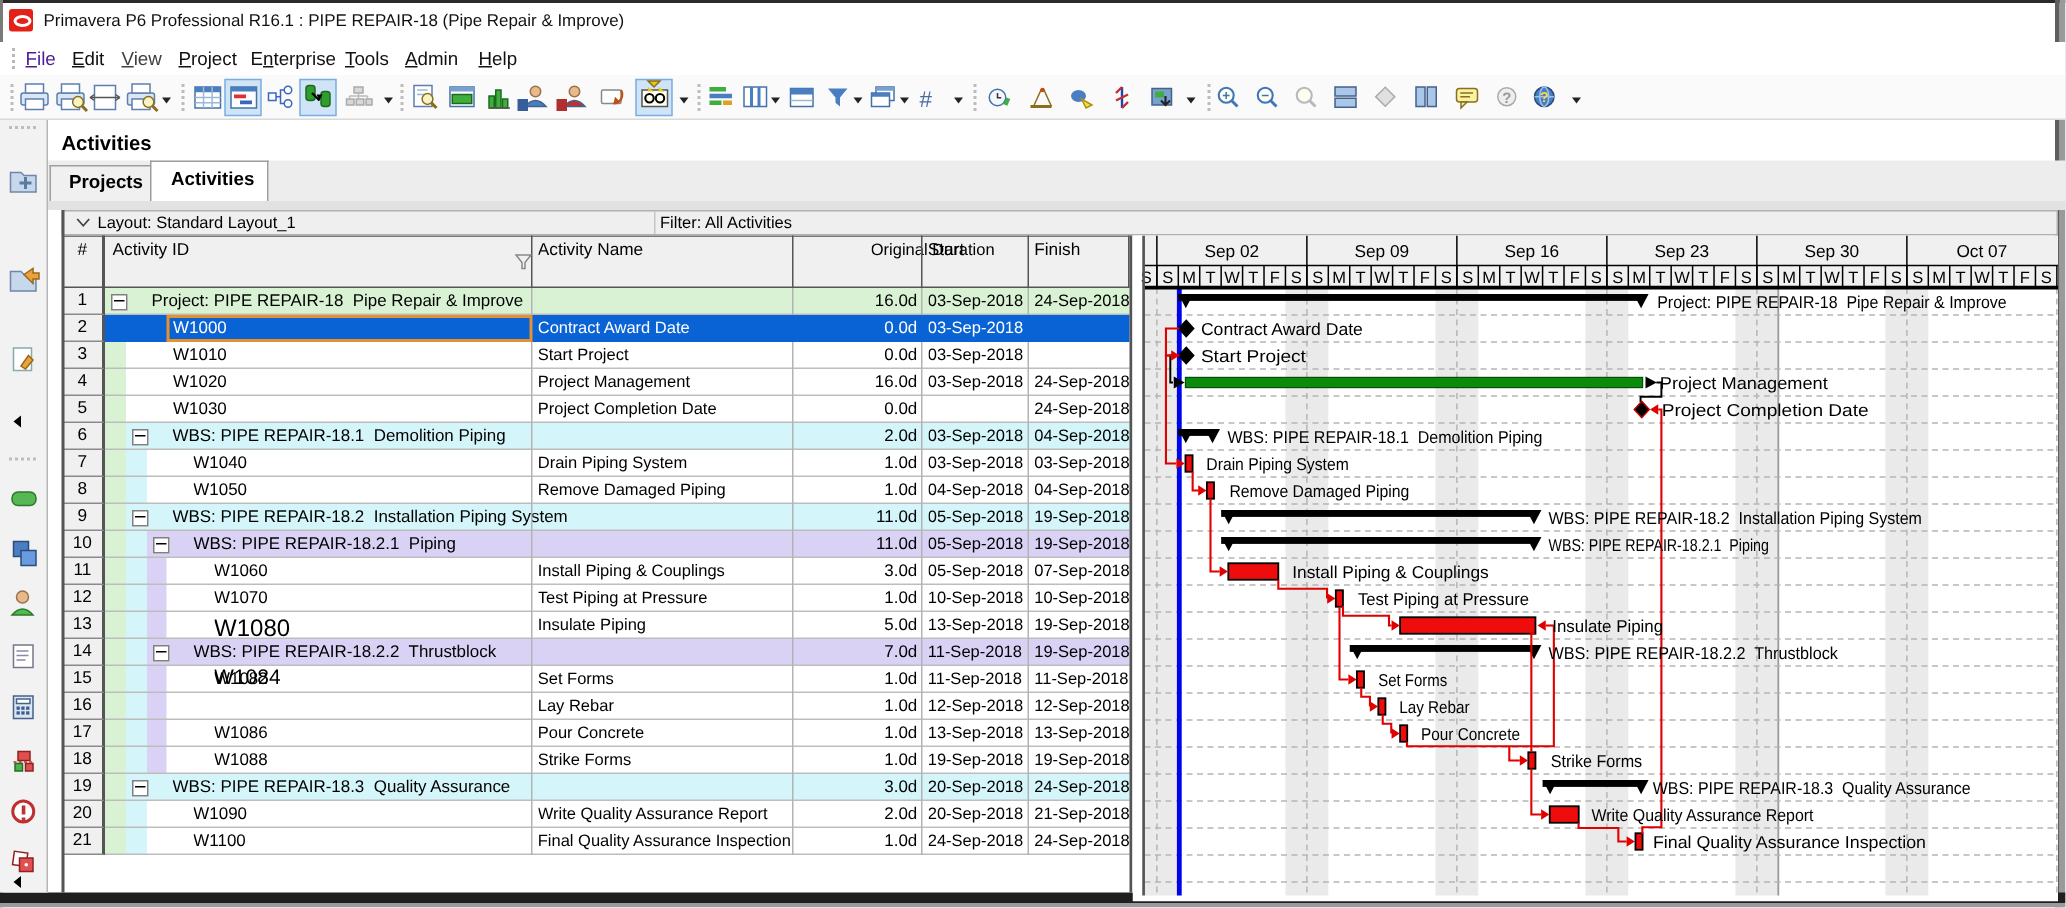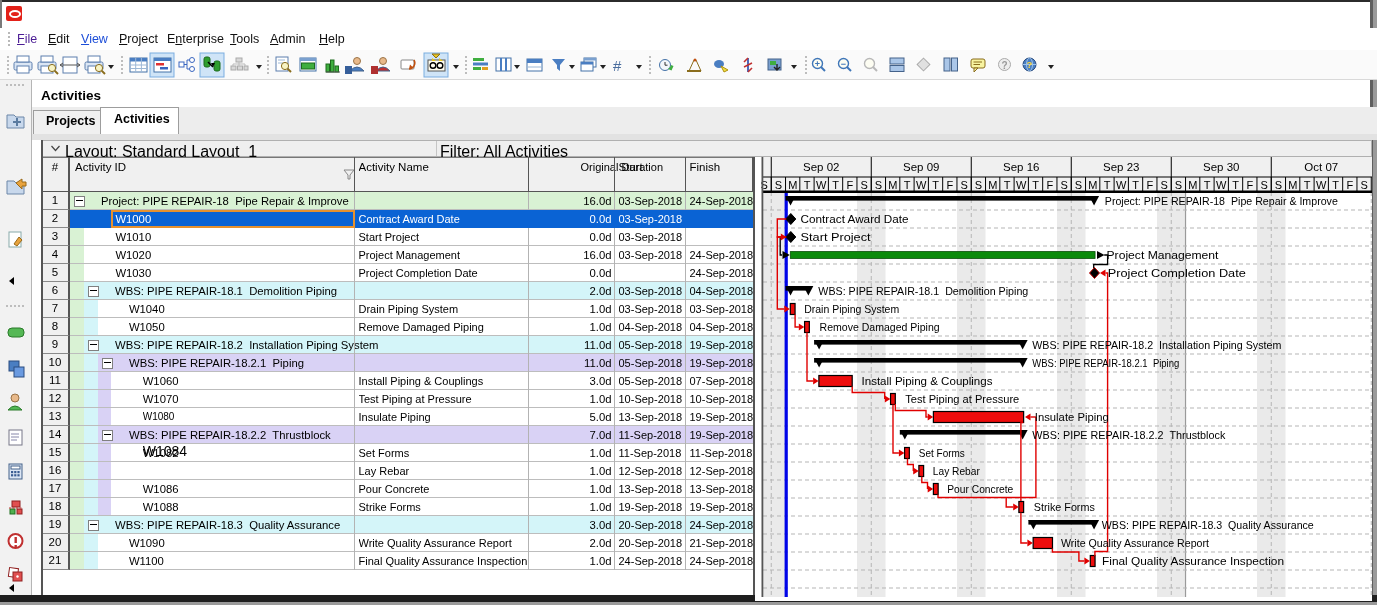--- a/index.html
+++ b/index.html
@@ -1,37 +1,38 @@
 <!DOCTYPE html>
 <html><head><meta charset="utf-8">
 <style>
   html,body{margin:0;padding:0;}
   #win{position:relative;width:1377px;height:605px;background:#fff;
        font-family:"Liberation Sans",sans-serif;overflow:hidden;}
   .abs{position:absolute;}
-  .t11{font-size:16px;color:#000;white-space:nowrap;}
+  .t11{font-size:11px;color:#000;white-space:nowrap;}
 </style></head>
 <body>
 <div id="win">
 
   <div class="abs" style="left:0;top:0;width:1377px;height:2px;background:#2b2b2b;"></div>
   <div class="abs" style="left:0;top:0;width:2px;height:605px;background:#7a7a7a;"></div>
   <div class="abs" style="left:1373px;top:0;width:4px;height:605px;background:#9a9a9a;"></div>
   <div class="abs" style="left:1370px;top:0;width:3px;height:605px;background:#5f5f5f;"></div>
   <div class="abs" style="left:0;top:595px;width:1377px;height:7px;background:#1f1f1f;"></div>
   <div class="abs" style="left:0;top:602px;width:1377px;height:3px;background:#9a9a9a;"></div>
 
   <div class="abs" style="left:5.5px;top:6px;width:16px;height:15px;background:#e32119;border-radius:2px;"></div>
   <div class="abs" style="left:8.5px;top:9.5px;width:8px;height:4px;border:2px solid #fff;border-radius:50%;"></div>
+  <div class="abs" style="left:29px;top:8px;font-size:11.3px;color:#111;">Primavera P6 Professional R16.1 : PIPE REPAIR-18 (Pipe Repair &amp; Improve)</div>
 
   <div class="abs" id="menubar" style="left:0;top:28px;width:1377px;height:22px;background:#fff;">
       <div style="position:absolute;left:8px;top:4px;width:2px;height:14px;border-left:2px dotted #b9b9b9;"></div>
       <div style="position:absolute;left:17px;top:4px;font-size:12.5px;color:#4c1d95;"><span style="text-decoration:underline;">F</span>ile</div>
       <div style="position:absolute;left:48px;top:4px;font-size:12.5px;color:#111;"><span style="text-decoration:underline;">E</span>dit</div>
-      <div style="position:absolute;left:81px;top:4px;font-size:12.5px;color:#1d4ed8;"><span style="text-decoration:underline;">V</span>iew</div>
+      <div style="position:absolute;left:81px;top:4px;font-size:12.5px;color:#404040;"><span style="text-decoration:underline;">V</span>iew</div>
       <div style="position:absolute;left:119px;top:4px;font-size:12.5px;color:#111;"><span style="text-decoration:underline;">P</span>roject</div>
       <div style="position:absolute;left:167px;top:4px;font-size:12.5px;color:#111;">E<span style="text-decoration:underline;">n</span>terprise</div>
       <div style="position:absolute;left:230px;top:4px;font-size:12.5px;color:#111;"><span style="text-decoration:underline;">T</span>ools</div>
       <div style="position:absolute;left:270px;top:4px;font-size:12.5px;color:#111;"><span style="text-decoration:underline;">A</span>dmin</div>
       <div style="position:absolute;left:319px;top:4px;font-size:12.5px;color:#111;"><span style="text-decoration:underline;">H</span>elp</div>
     </div>
 
   <div class="abs" style="left:0;top:50px;width:1377px;height:29px;background:#fafafa;border-bottom:1px solid #d9d9d9;"></div>
   <svg id="toolbarsvg" class="abs" style="left:0;top:50px;" width="1377" height="29">
       <line x1="8" y1="6" x2="8" y2="24" stroke="#bdbdbd" stroke-width="2" stroke-dasharray="2,2"></line>
@@ -405,21 +406,21 @@
       <div style="position:absolute;left:69.8px;top:407px;width:683.2px;height:1px;white-space:nowrap;overflow:hidden;background:#bdbdbd;"></div>
       <div style="position:absolute;left:354px;top:390px;width:1px;height:18px;white-space:nowrap;overflow:hidden;background:#b3b3b3;"></div>
       <div style="position:absolute;left:528px;top:390px;width:1px;height:18px;white-space:nowrap;overflow:hidden;background:#b3b3b3;"></div>
       <div style="position:absolute;left:614px;top:390px;width:1px;height:18px;white-space:nowrap;overflow:hidden;background:#b3b3b3;"></div>
       <div style="position:absolute;left:685px;top:390px;width:1px;height:18px;white-space:nowrap;overflow:hidden;background:#b3b3b3;"></div>
       <div style="position:absolute;left:42px;top:408px;width:27.8px;height:18px;white-space:nowrap;overflow:hidden;background:#f0f0f0;border-right:2px solid #555;border-bottom:1px solid #8a8a8a;box-sizing:border-box;font-size:11.5px;text-align:center;padding-top:2px;">13</div>
       <div style="position:absolute;left:69.8px;top:408px;width:683.2px;height:18px;white-space:nowrap;overflow:hidden;background:#fff;"></div>
       <div style="position:absolute;left:69.8px;top:408px;width:14.299999999999997px;height:18px;white-space:nowrap;overflow:hidden;background:#d9f2d4;"></div>
       <div style="position:absolute;left:84.1px;top:408px;width:13.700000000000003px;height:18px;white-space:nowrap;overflow:hidden;background:#d4f5f9;"></div>
       <div style="position:absolute;left:97.8px;top:408px;width:13.700000000000003px;height:18px;white-space:nowrap;overflow:hidden;background:#d9d2f5;"></div>
-      <div style="position:absolute;left:142.7px;top:410.5px;width:500px;height:14px;white-space:nowrap;overflow:hidden;font-size:10px;">W1080</div>
+      <div style="position:absolute;left:142.7px;top:410.5px;width:500px;height:14px;white-space:nowrap;overflow:hidden;font-size:16px;">W1080</div>
       <div style="position:absolute;left:358.5px;top:410.5px;width:170px;height:14px;white-space:nowrap;overflow:hidden;font-size:11px;">Insulate Piping</div>
       <div style="position:absolute;left:529px;top:410.5px;width:82.5px;height:14px;white-space:nowrap;overflow:hidden;font-size:11.3px;text-align:right;">5.0d</div>
       <div style="position:absolute;left:618.5px;top:410.5px;width:70px;height:14px;white-space:nowrap;overflow:hidden;font-size:11px;">13-Sep-2018</div>
       <div style="position:absolute;left:689.5px;top:410.5px;width:64px;height:14px;white-space:nowrap;overflow:hidden;font-size:11px;">19-Sep-2018</div>
       <div style="position:absolute;left:69.8px;top:425px;width:683.2px;height:1px;white-space:nowrap;overflow:hidden;background:#bdbdbd;"></div>
       <div style="position:absolute;left:354px;top:408px;width:1px;height:18px;white-space:nowrap;overflow:hidden;background:#b3b3b3;"></div>
       <div style="position:absolute;left:528px;top:408px;width:1px;height:18px;white-space:nowrap;overflow:hidden;background:#b3b3b3;"></div>
       <div style="position:absolute;left:614px;top:408px;width:1px;height:18px;white-space:nowrap;overflow:hidden;background:#b3b3b3;"></div>
       <div style="position:absolute;left:685px;top:408px;width:1px;height:18px;white-space:nowrap;overflow:hidden;background:#b3b3b3;"></div>
       <div style="position:absolute;left:42px;top:426px;width:27.8px;height:18px;white-space:nowrap;overflow:hidden;background:#f0f0f0;border-right:2px solid #555;border-bottom:1px solid #8a8a8a;box-sizing:border-box;font-size:11.5px;text-align:center;padding-top:2px;">14</div>

